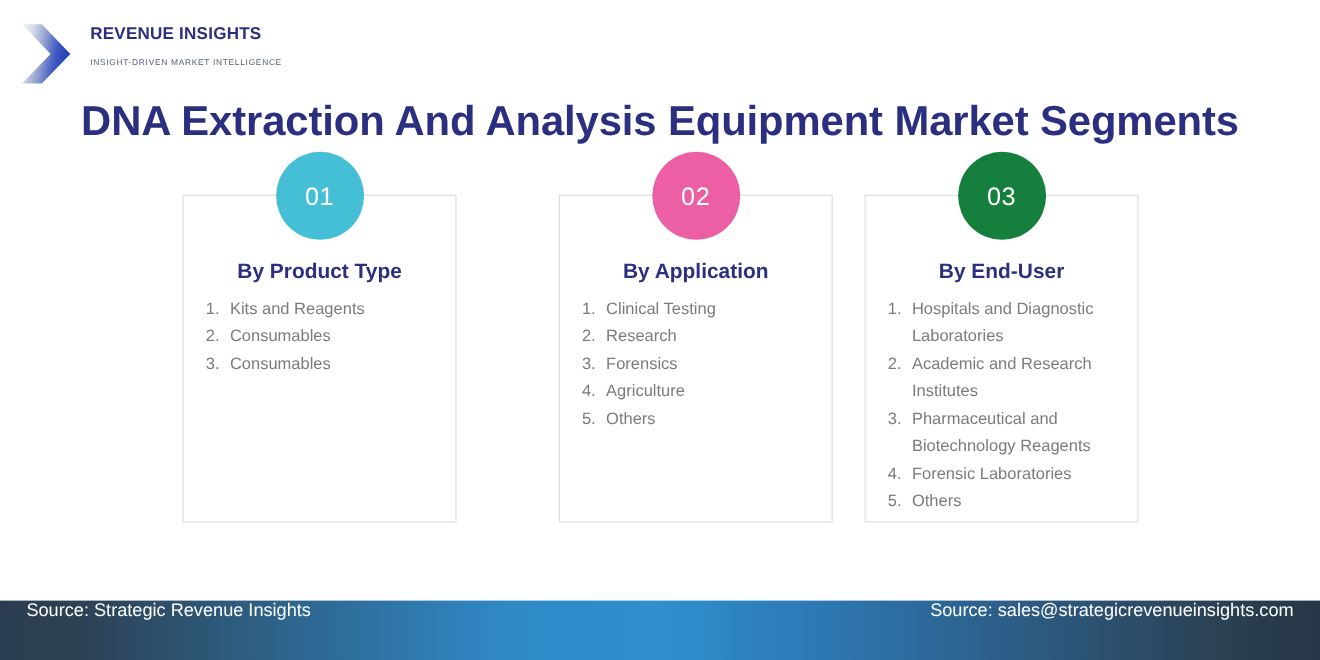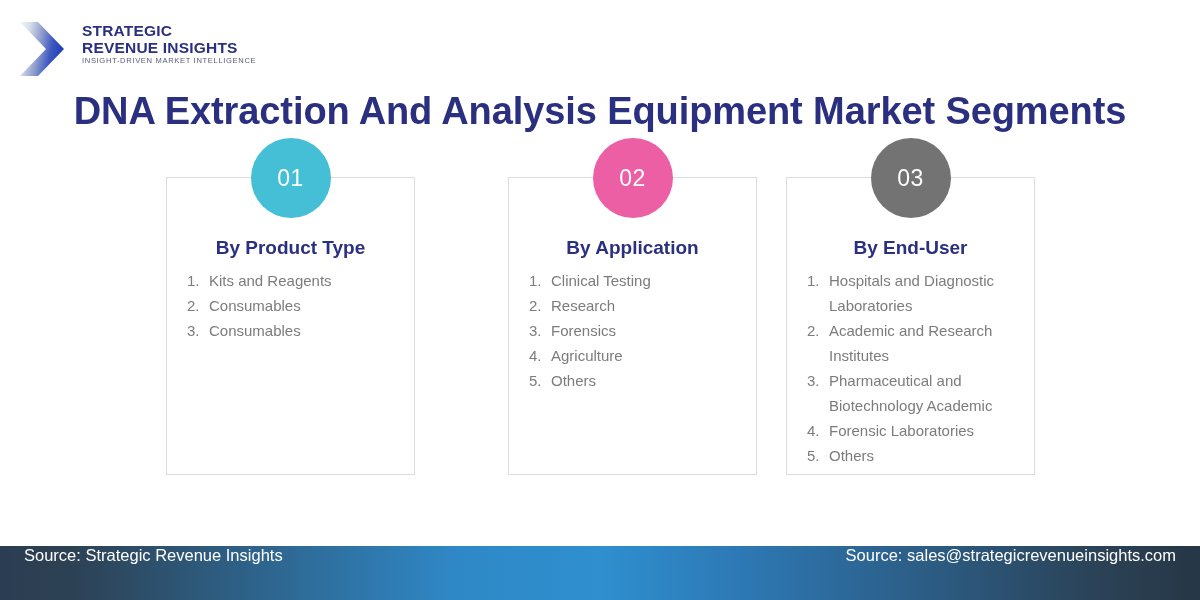--- a/index.html
+++ b/index.html
@@ -39,21 +39,21 @@
   }
   .logo-line {
     font-size: 15.5px;
     font-weight: bold;
     letter-spacing: 0.2px;
     color: #2b2f7f;
     line-height: 17px;
     white-space: nowrap;
   }
   #logo-tagline {
-    margin-top: 0;
+    margin-top: 13px;
     font-size: 7.6px;
     letter-spacing: 0.65px;
     color: #555a78;
     white-space: nowrap;
   }
 
   
   #page-title {
     position: absolute;
     left: 0;
@@ -174,21 +174,20 @@
           <stop offset="22%" stop-color="#d9dfeb"></stop>
           <stop offset="52%" stop-color="#8d9ccd"></stop>
           <stop offset="78%" stop-color="#3f59c2"></stop>
           <stop offset="100%" stop-color="#2342b8"></stop>
         </linearGradient>
       </defs>
       <path d="M2,2 L20,2 L46,29 L20,56 L2,56 L28,29 Z" fill="url(#chevGrad)"></path>
     </svg>
   </span>
   <div id="logo-text-block">
-    <div class="logo-line">STRATEGIC</div>
     <div class="logo-line">REVENUE INSIGHTS</div>
     <div id="logo-tagline">INSIGHT-DRIVEN MARKET INTELLIGENCE</div>
   </div>
 </div>
 
 <h1 id="page-title">DNA Extraction And Analysis Equipment Market Segments</h1>
 
 <div id="segments-row">
 
   <div class="segment-card" id="segment-card-1">
@@ -235,36 +234,36 @@
         <span>Agriculture</span>
       </li>
       <li>
         <span class="li-num">5.</span>
         <span>Others</span>
       </li>
     </ul>
   </div>
 
   <div class="segment-card" id="segment-card-3">
-    <div class="segment-badge" style="background: #737373;">
+    <div class="segment-badge" style="background: #15803d;">
       <span>03</span>
     </div>
     <div class="segment-heading">By End-User</div>
     <ul class="segment-list">
       <li>
         <span class="li-num">1.</span>
         <span>Hospitals and Diagnostic Laboratories</span>
       </li>
       <li>
         <span class="li-num">2.</span>
         <span>Academic and Research Institutes</span>
       </li>
       <li>
         <span class="li-num">3.</span>
-        <span>Pharmaceutical and Biotechnology Academic</span>
+        <span>Pharmaceutical and Biotechnology Reagents</span>
       </li>
       <li>
         <span class="li-num">4.</span>
         <span>Forensic Laboratories</span>
       </li>
       <li>
         <span class="li-num">5.</span>
         <span>Others</span>
       </li>
     </ul>

